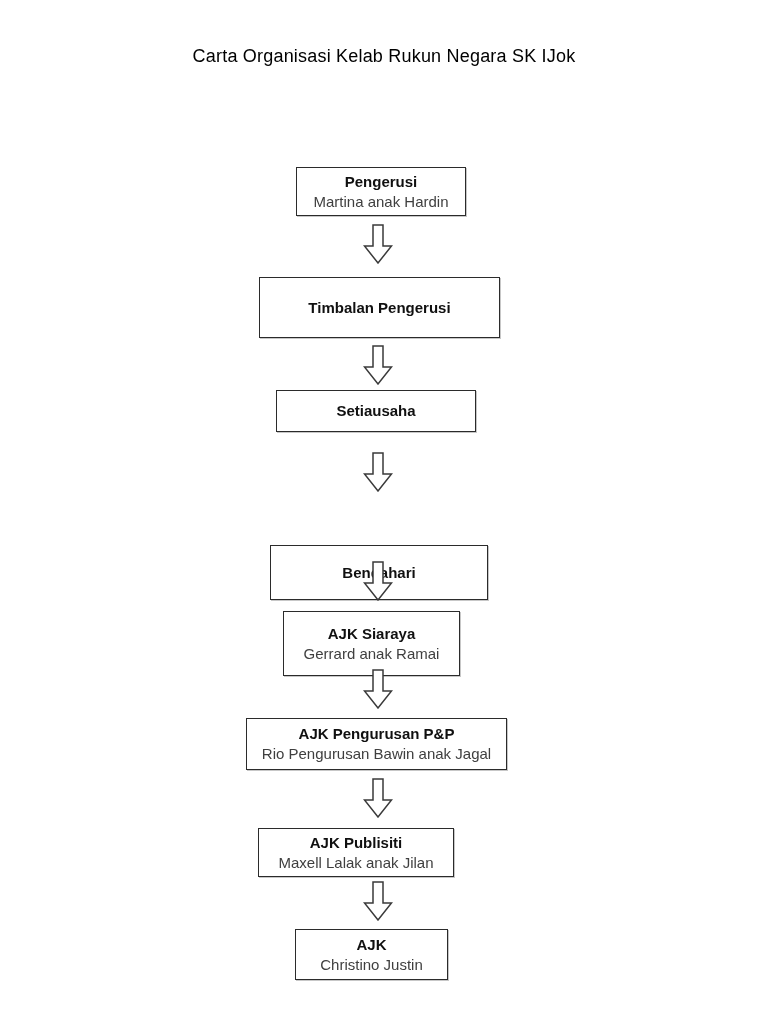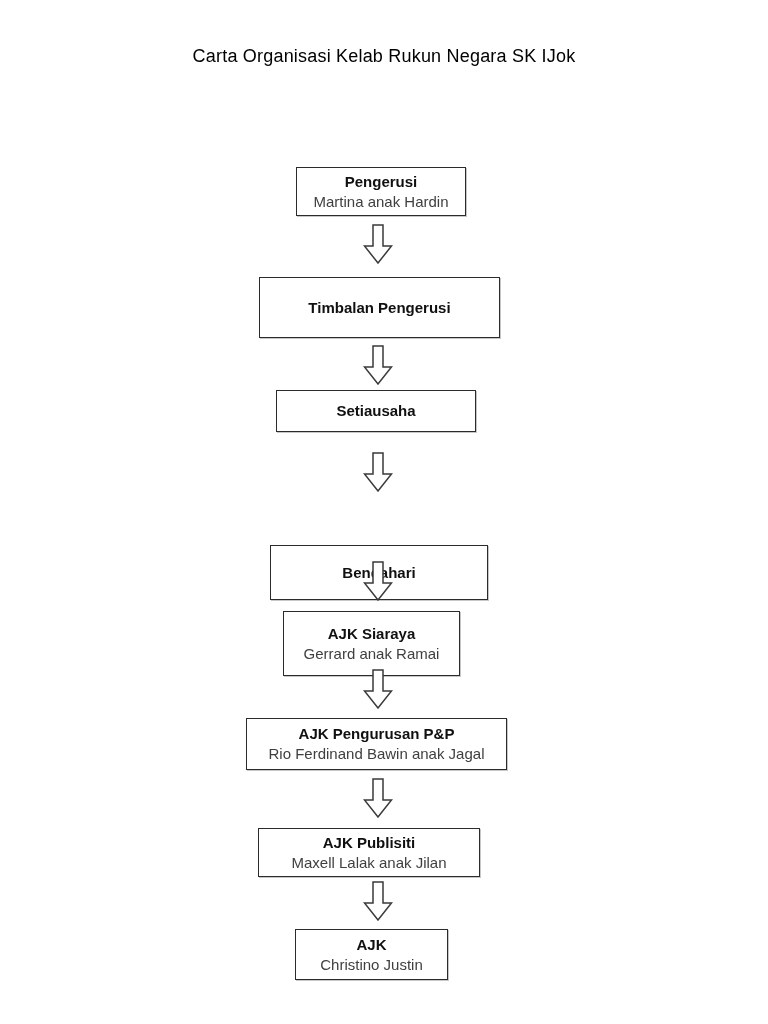--- a/index.html
+++ b/index.html
@@ -47,21 +47,21 @@
     color: #3f3f3f;
     white-space: nowrap;
   }
   
   .n1 { left: 296px; top: 167px; width: 170px; height: 49px; }
   .n2 { left: 259px; top: 277px; width: 241px; height: 61px; }
   .n3 { left: 276px; top: 390px; width: 200px; height: 42px; }
   .n4 { left: 270px; top: 501px; width: 218px; height: 55px; margin-top: 44px; }
   .n5 { left: 283px; top: 611px; width: 177px; height: 65px; }
   .n6 { left: 246px; top: 718px; width: 261px; height: 52px; }
-  .n7 { left: 258px; top: 828px; width: 222px; height: 49px; }
+  .n7 { left: 258px; top: 828px; width: 196px; height: 49px; }
   .n8 { left: 295px; top: 929px; width: 153px; height: 51px; }
   
   .arrow { position: absolute; left: 363px; width: 30px; height: 40px; }
   .a1 { top: 224px; }
   .a2 { top: 345px; }
   .a3 { top: 452px; }
   .a4 { top: 561px; }
   .a5 { top: 669px; }
   .a6 { top: 778px; }
   .a7 { top: 881px; }
@@ -108,21 +108,21 @@
   <div class="role">AJK Siaraya</div>
   <div class="person">Gerrard anak Ramai</div>
 </div>
 
 <svg class="arrow a5" viewBox="0 0 30 40">
   <path d="M10 1 H20 V22 H28.5 L15 39 L1.5 22 H10 Z" fill="#ffffff" stroke="#3a3a3a" stroke-width="1.5"></path>
 </svg>
 
 <div class="node n6">
   <div class="role">AJK Pengurusan P&amp;P</div>
-  <div class="person">Rio Ferdinand Bawin anak Jagal</div>
+  <div class="person">Rio Pengurusan Bawin anak Jagal</div>
 </div>
 
 <svg class="arrow a6" viewBox="0 0 30 40">
   <path d="M10 1 H20 V22 H28.5 L15 39 L1.5 22 H10 Z" fill="#ffffff" stroke="#3a3a3a" stroke-width="1.5"></path>
 </svg>
 
 <div class="node n7">
   <div class="role">AJK Publisiti</div>
   <div class="person">Maxell Lalak anak Jilan</div>
 </div>

